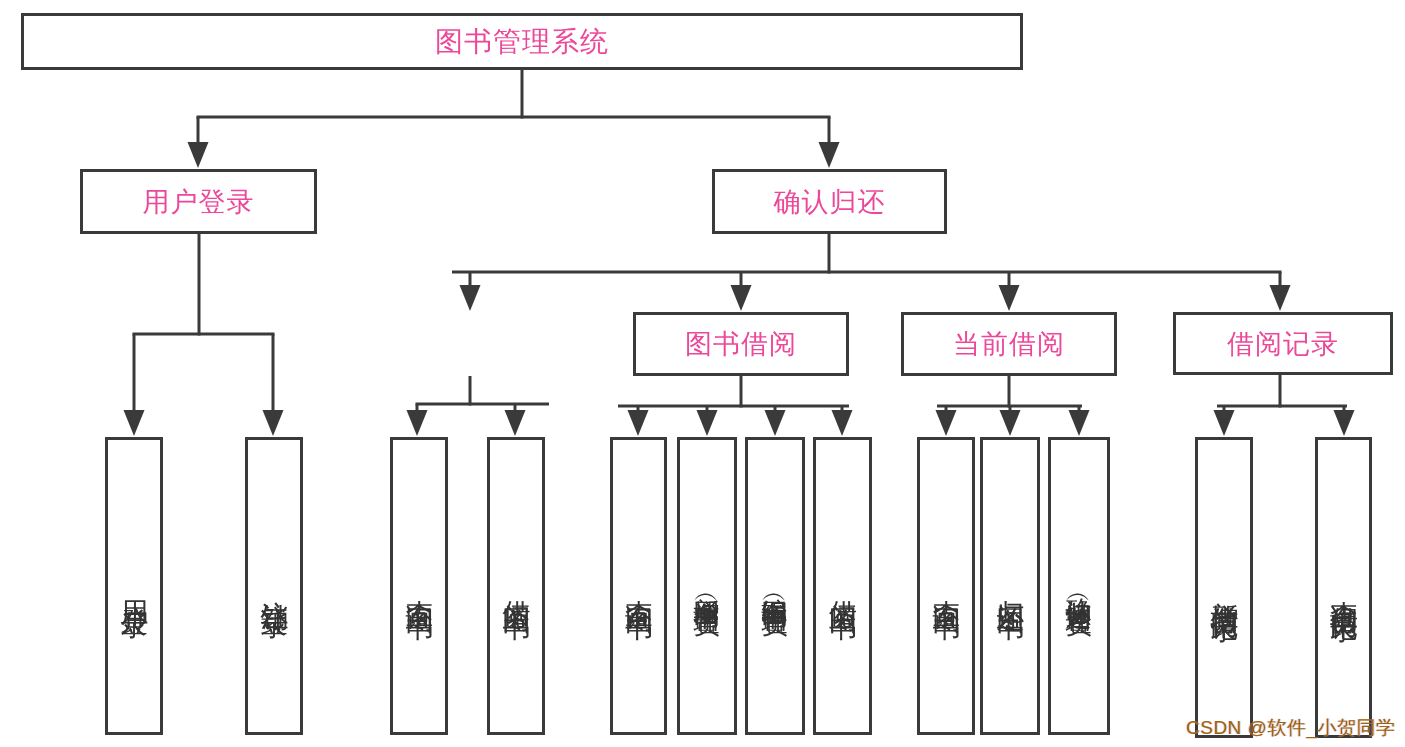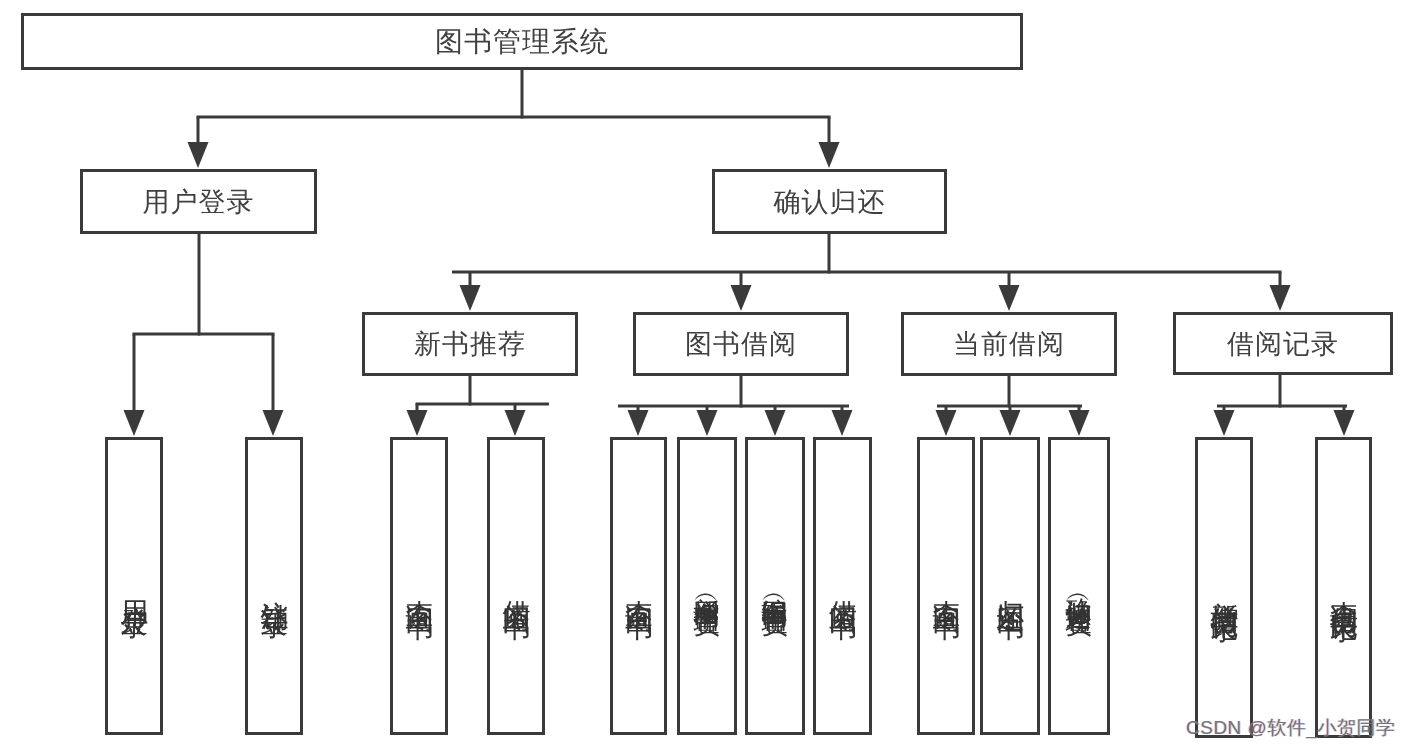--- a/index.html
+++ b/index.html
@@ -6,21 +6,21 @@
   .canvas{
     position:relative;width:1405px;height:747px;background:#ffffff;overflow:hidden;
     font-family:"Liberation Sans","DejaVu Sans",sans-serif;color:#333333;
   }
   svg.wires{position:absolute;left:0;top:0;z-index:1;}
   .box{
     position:absolute;box-sizing:border-box;z-index:2;
     border:3px solid #3a3a3a;background:#ffffff;
     display:flex;align-items:center;justify-content:center;
   }
-  .hl{font-size:27px;color:#404040;letter-spacing:1px;white-space:nowrap;font-family:Liberation Mono, monospace;}
+  .hl{font-size:27px;color:#ec4899;letter-spacing:1px;white-space:nowrap;font-family:Liberation Mono, monospace;}
   .root .hl{font-size:28px;}
   .vl{
     writing-mode:vertical-rl;text-orientation:mixed;
     font-size:28px;color:#333333;letter-spacing:4px;line-height:1;white-space:nowrap;
   }
   .med .vl{letter-spacing:3px;}
   .tight .vl{font-size:26px;letter-spacing:2px;}
   
   .n-root{left:21px;top:13px;width:1002px;height:57px;}
   .n-userlogin{left:80px;top:169px;width:237px;height:65px;}
@@ -38,21 +38,21 @@
   .l5{left:677px;width:60px;}
   .l6{left:745px;width:60px;}
   .l7{left:813px;width:59px;}
   .l8{left:917px;width:58px;}
   .l9{left:980px;width:60px;}
   .l10{left:1048px;width:62px;}
   .l11{left:1195px;width:58px;height:301px;}
   .l12{left:1315px;width:57px;height:301px;}
   .watermark{
     position:absolute;left:1186px;top:715px;z-index:6;
-    font-size:19px;color:#737373;letter-spacing:0.5px;white-space:nowrap;
+    font-size:19px;color:#a16207;letter-spacing:0.5px;white-space:nowrap;
     text-shadow:-1px 0 0 rgba(236,120,120,0.40),1px 0 0 rgba(120,160,236,0.40);
   }
 </style>
 </head>
 <body>
 
 <div class="canvas">
 
   <svg class="wires" width="1405" height="747" viewBox="0 0 1405 747">
     <g stroke="#3a3a3a" stroke-width="3" fill="none">
@@ -124,23 +124,20 @@
     <span class="hl">图书管理系统</span>
   </div>
 
   <div class="box n-userlogin">
     <span class="hl">用户登录</span>
   </div>
   <div class="box n-bookmgmt">
     <span class="hl">确认归还</span>
   </div>
 
-  <div class="box n-newbook">
-    <span class="hl">新书推荐</span>
-  </div>
   <div class="box n-borrow">
     <span class="hl">图书借阅</span>
   </div>
   <div class="box n-current">
     <span class="hl">当前借阅</span>
   </div>
   <div class="box n-records">
     <span class="hl">借阅记录</span>
   </div>
 

